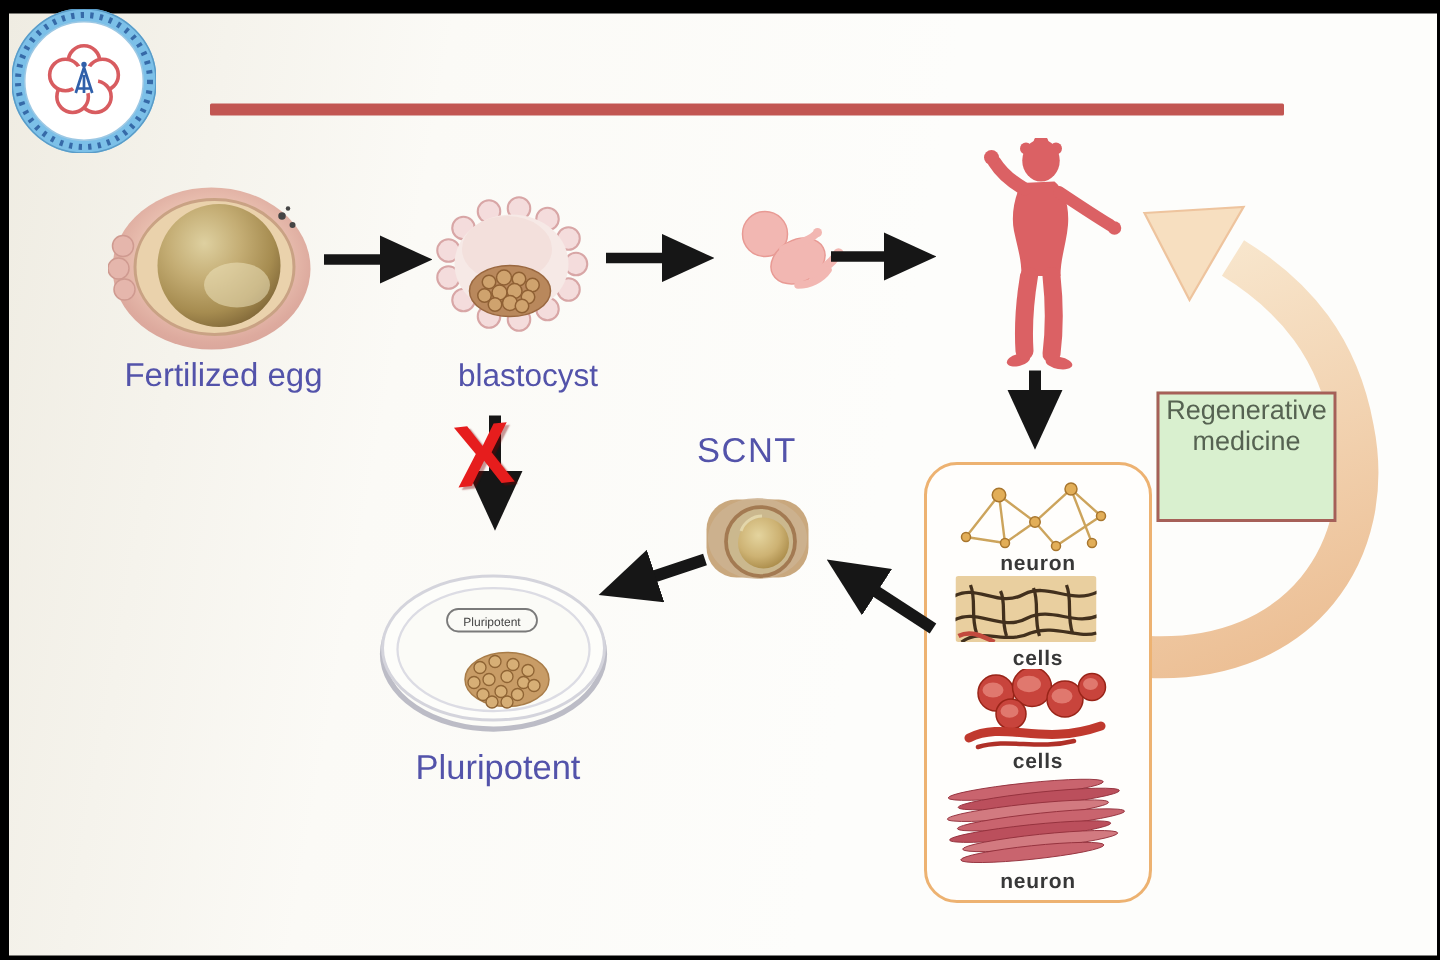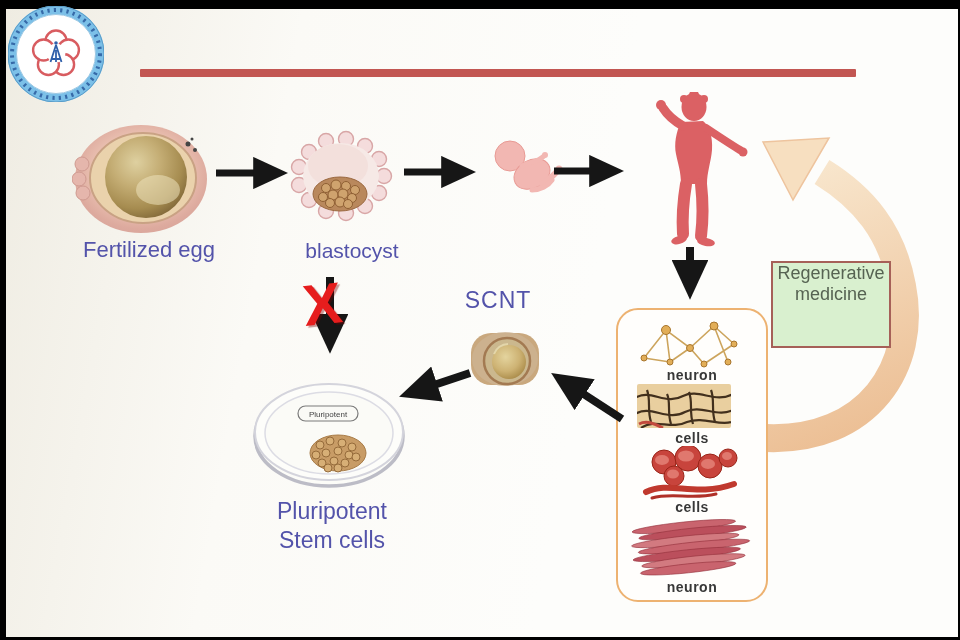--- a/index.html
+++ b/index.html
@@ -198,21 +198,20 @@
       <circle cx="88" cy="88" r="4"></circle>
           <circle cx="78" cy="88" r="4"></circle>
     </g>
   </svg>
 
   <div class="abs blue-label" id="lbl-fertilized">Fertilized egg</div>
   <div class="abs blue-label" id="lbl-scnt">SCNT</div>
   <div class="abs blue-label" id="lbl-blastocyst">blastocyst</div>
   <div class="abs blue-label" id="lbl-pluripotent">
     <div>Pluripotent</div>
-    <div>Stem cells</div>
   </div>
 
   <div class="abs" id="green-box">
     <div>
       <div>Regenerative</div>
       <div>medicine</div>
     </div>
   </div>
 
   <div class="abs" id="tissue-box">

